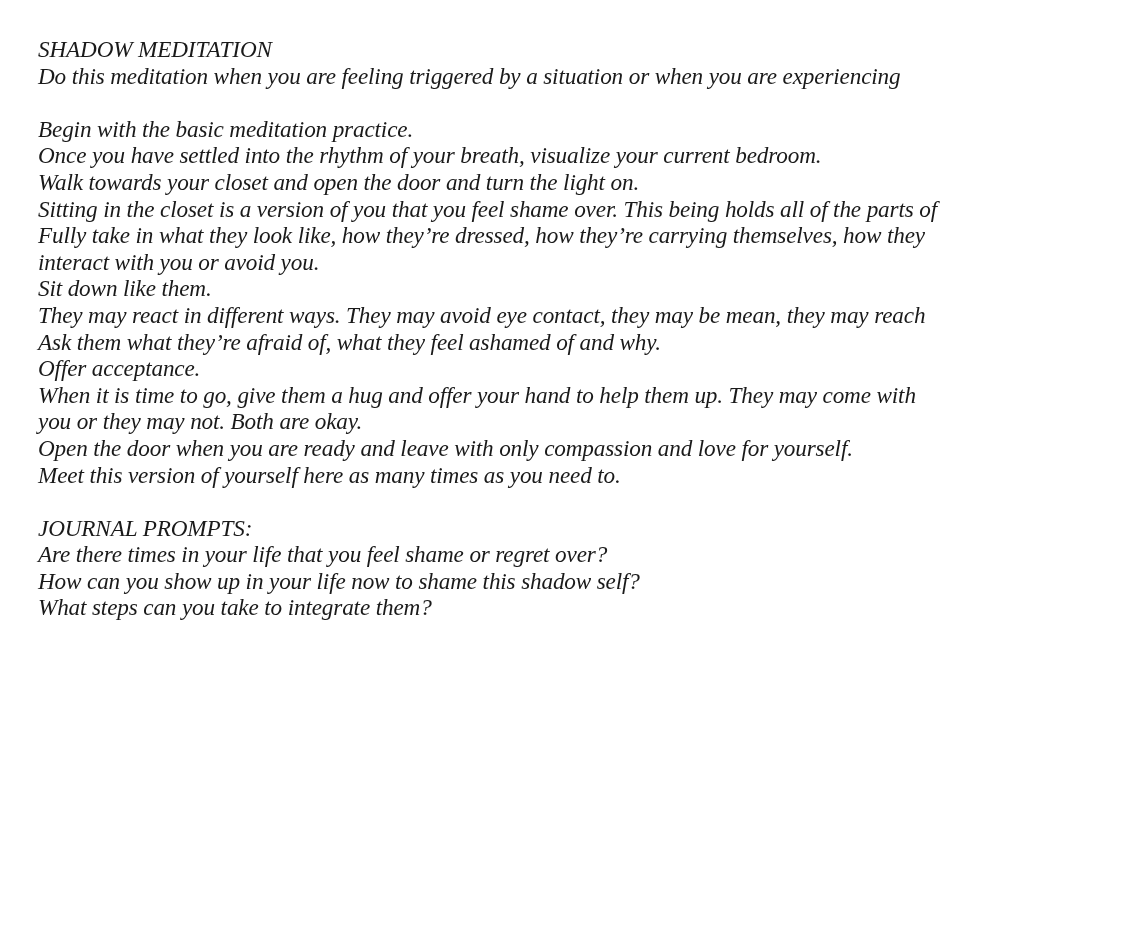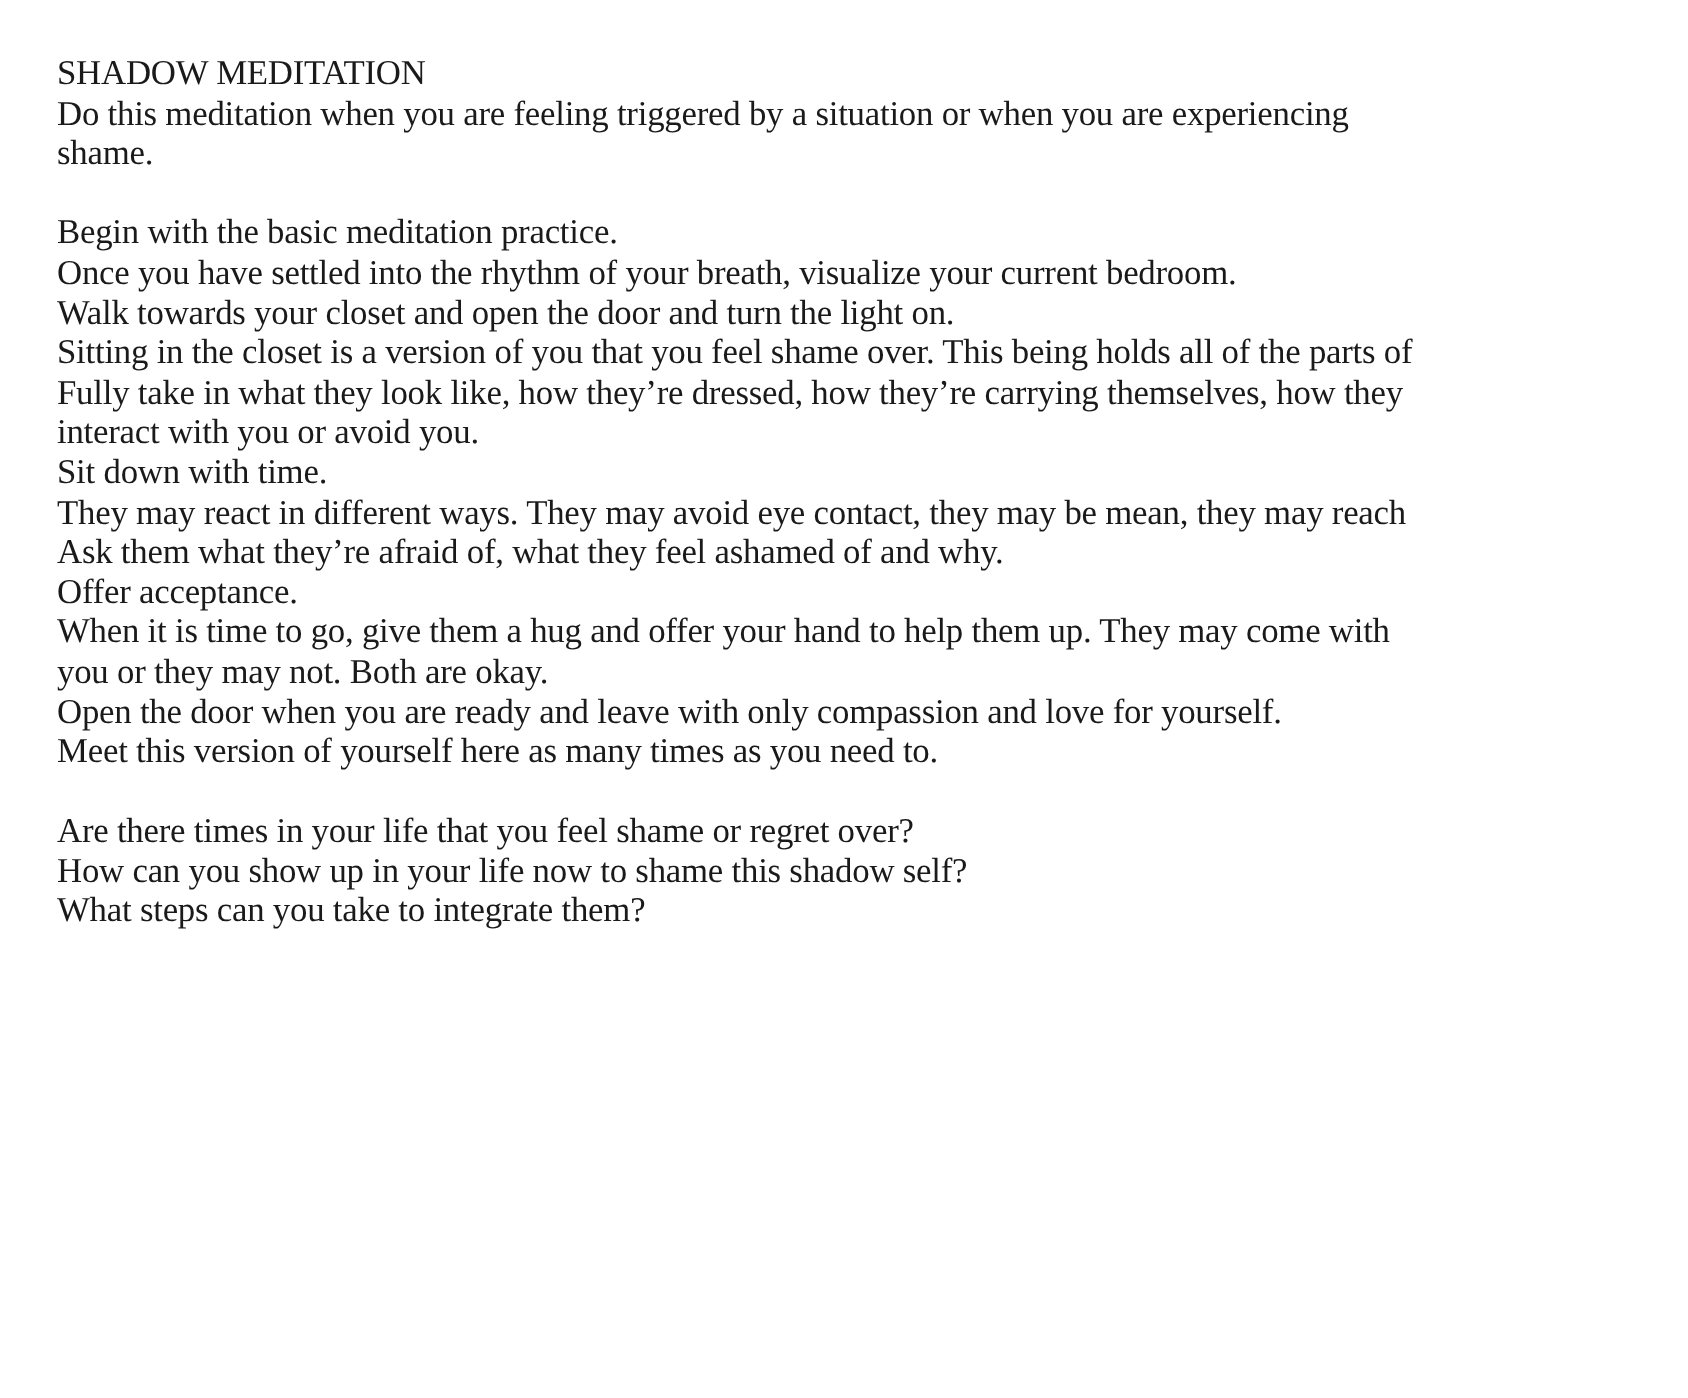--- a/index.html
+++ b/index.html
@@ -16,55 +16,56 @@
     .page {
       position: absolute;
       left: 38px;
       top: 36px;
       width: 1080px;
       font-family: "Liberation Serif", "DejaVu Serif", serif;
       font-size: 23.2px;
       line-height: 26.6px;
       color: #1a1a1a;
       letter-spacing: -0.15px;
+      font-style: italic;
     }
     .line {
       display: block;
       white-space: pre;
     }
     .gap {
       display: block;
       height: 26.6px;
     }
   </style>
 </head>
 <body>
 
 <div class="page">
   <span class="line">SHADOW MEDITATION</span>
   <div>
     <span class="line">Do this meditation when you are feeling triggered by a situation or when you are experiencing</span>
-    <span class="line">shame.</span>
   </div>
   <span class="gap"></span>
   <div>
     <span class="line">Begin with the basic meditation practice.</span>
     <span class="line">Once you have settled into the rhythm of your breath, visualize your current bedroom.</span>
     <span class="line">Walk towards your closet and open the door and turn the light on.</span>
     <span class="line">Sitting in the closet is a version of you that you feel shame over. This being holds all of the parts of</span>
     <span class="line">Fully take in what they look like, how they’re dressed, how they’re carrying themselves, how they</span>
     <span class="line">interact with you or avoid you.</span>
-    <span class="line">Sit down with time.</span>
+    <span class="line">Sit down like them.</span>
     <span class="line">They may react in different ways. They may avoid eye contact, they may be mean, they may reach</span>
     <span class="line">Ask them what they’re afraid of, what they feel ashamed of and why.</span>
     <span class="line">Offer acceptance.</span>
     <span class="line">When it is time to go, give them a hug and offer your hand to help them up. They may come with</span>
     <span class="line">you or they may not. Both are okay.</span>
     <span class="line">Open the door when you are ready and leave with only compassion and love for yourself.</span>
     <span class="line">Meet this version of yourself here as many times as you need to.</span>
   </div>
   <span class="gap"></span>
+  <span class="line">JOURNAL PROMPTS:</span>
   <div>
     <span class="line">Are there times in your life that you feel shame or regret over?</span>
     <span class="line">How can you show up in your life now to shame this shadow self?</span>
     <span class="line">What steps can you take to integrate them?</span>
   </div>
 </div>
 
 </body></html>

